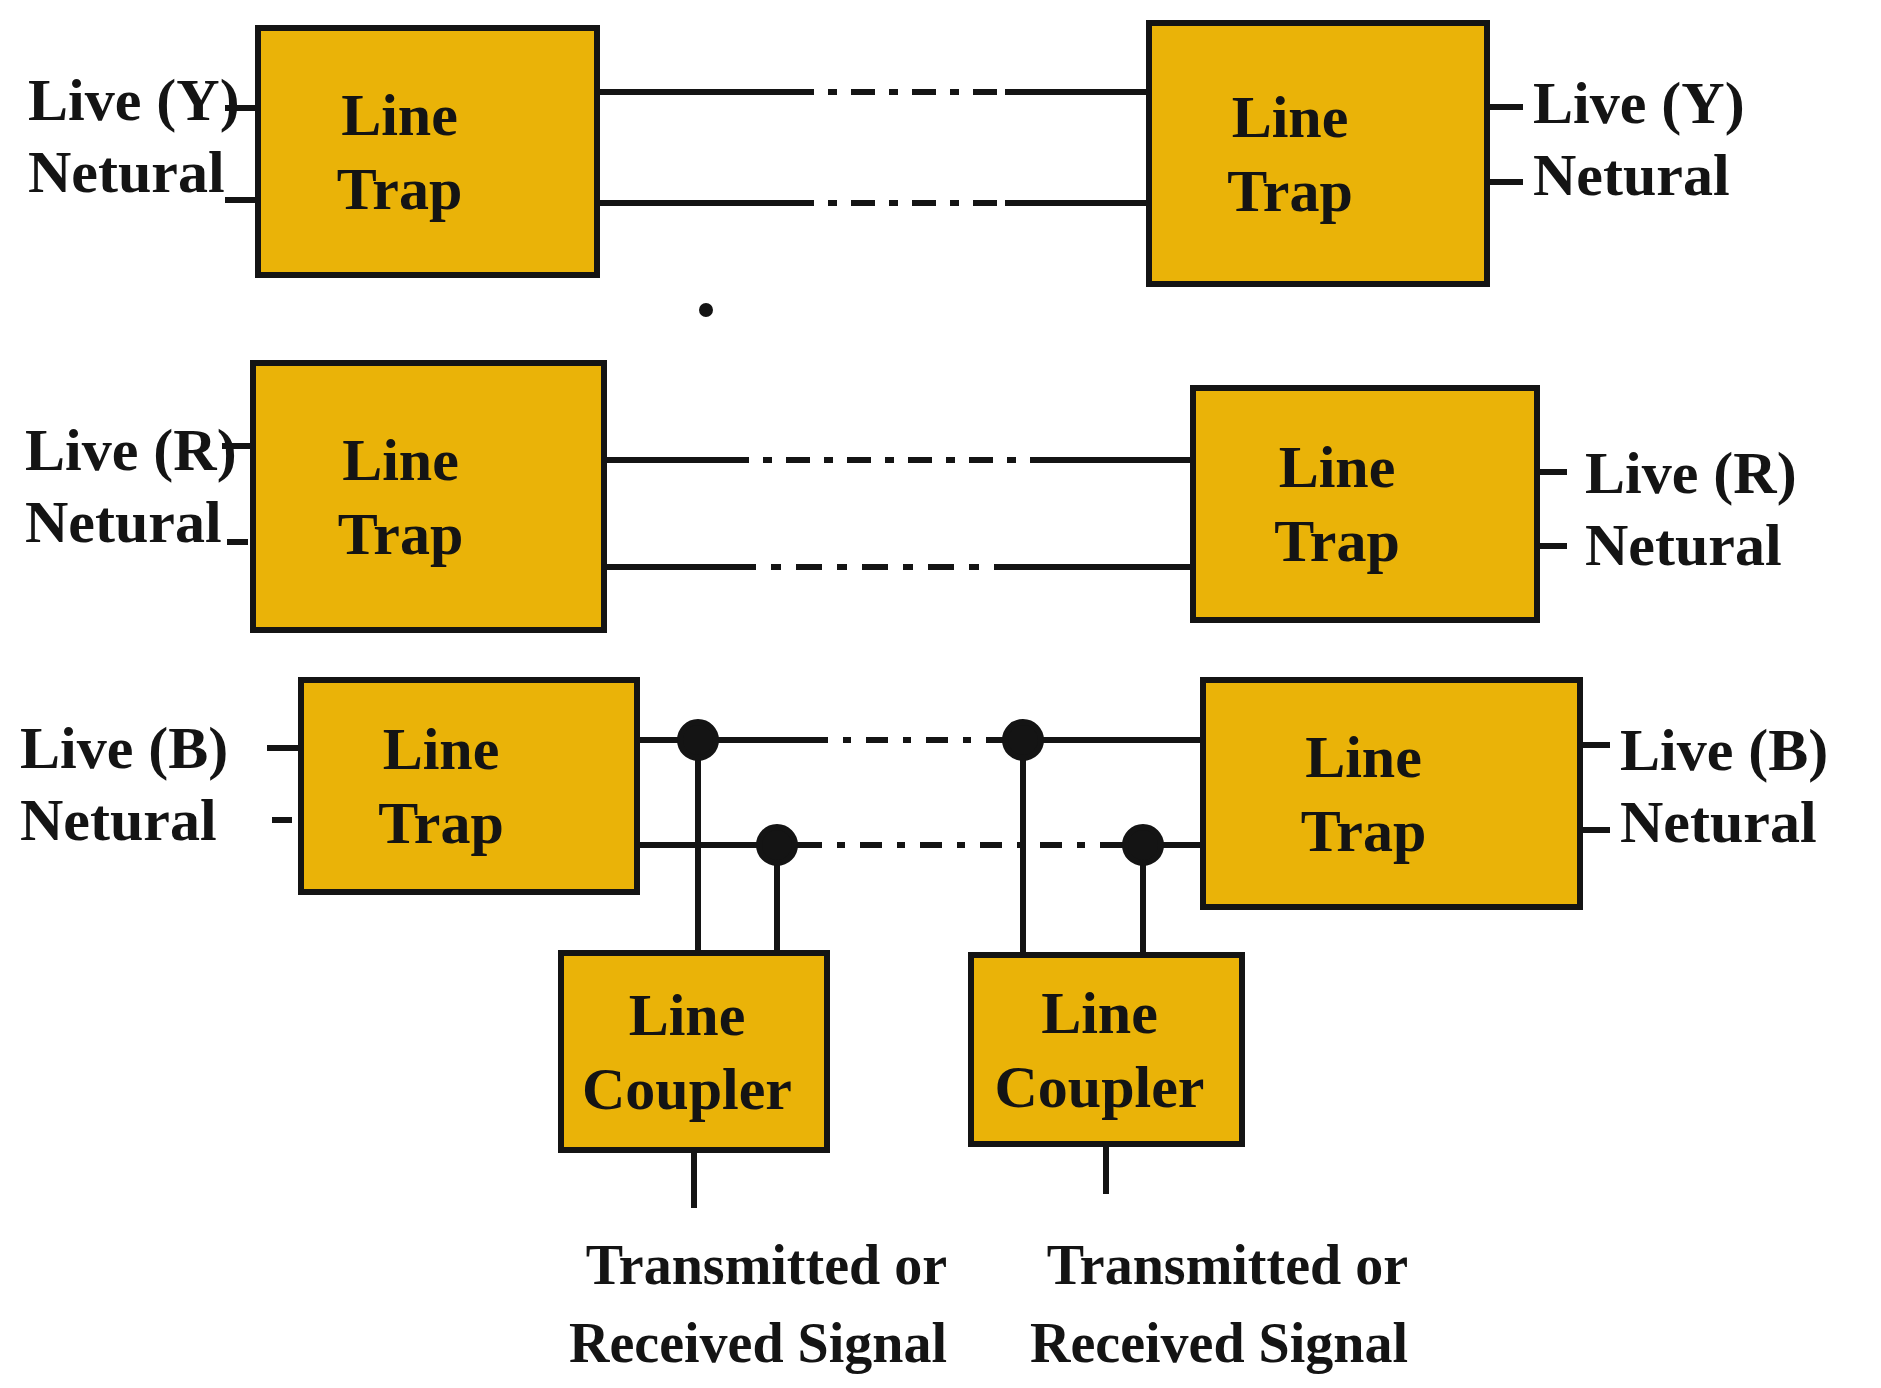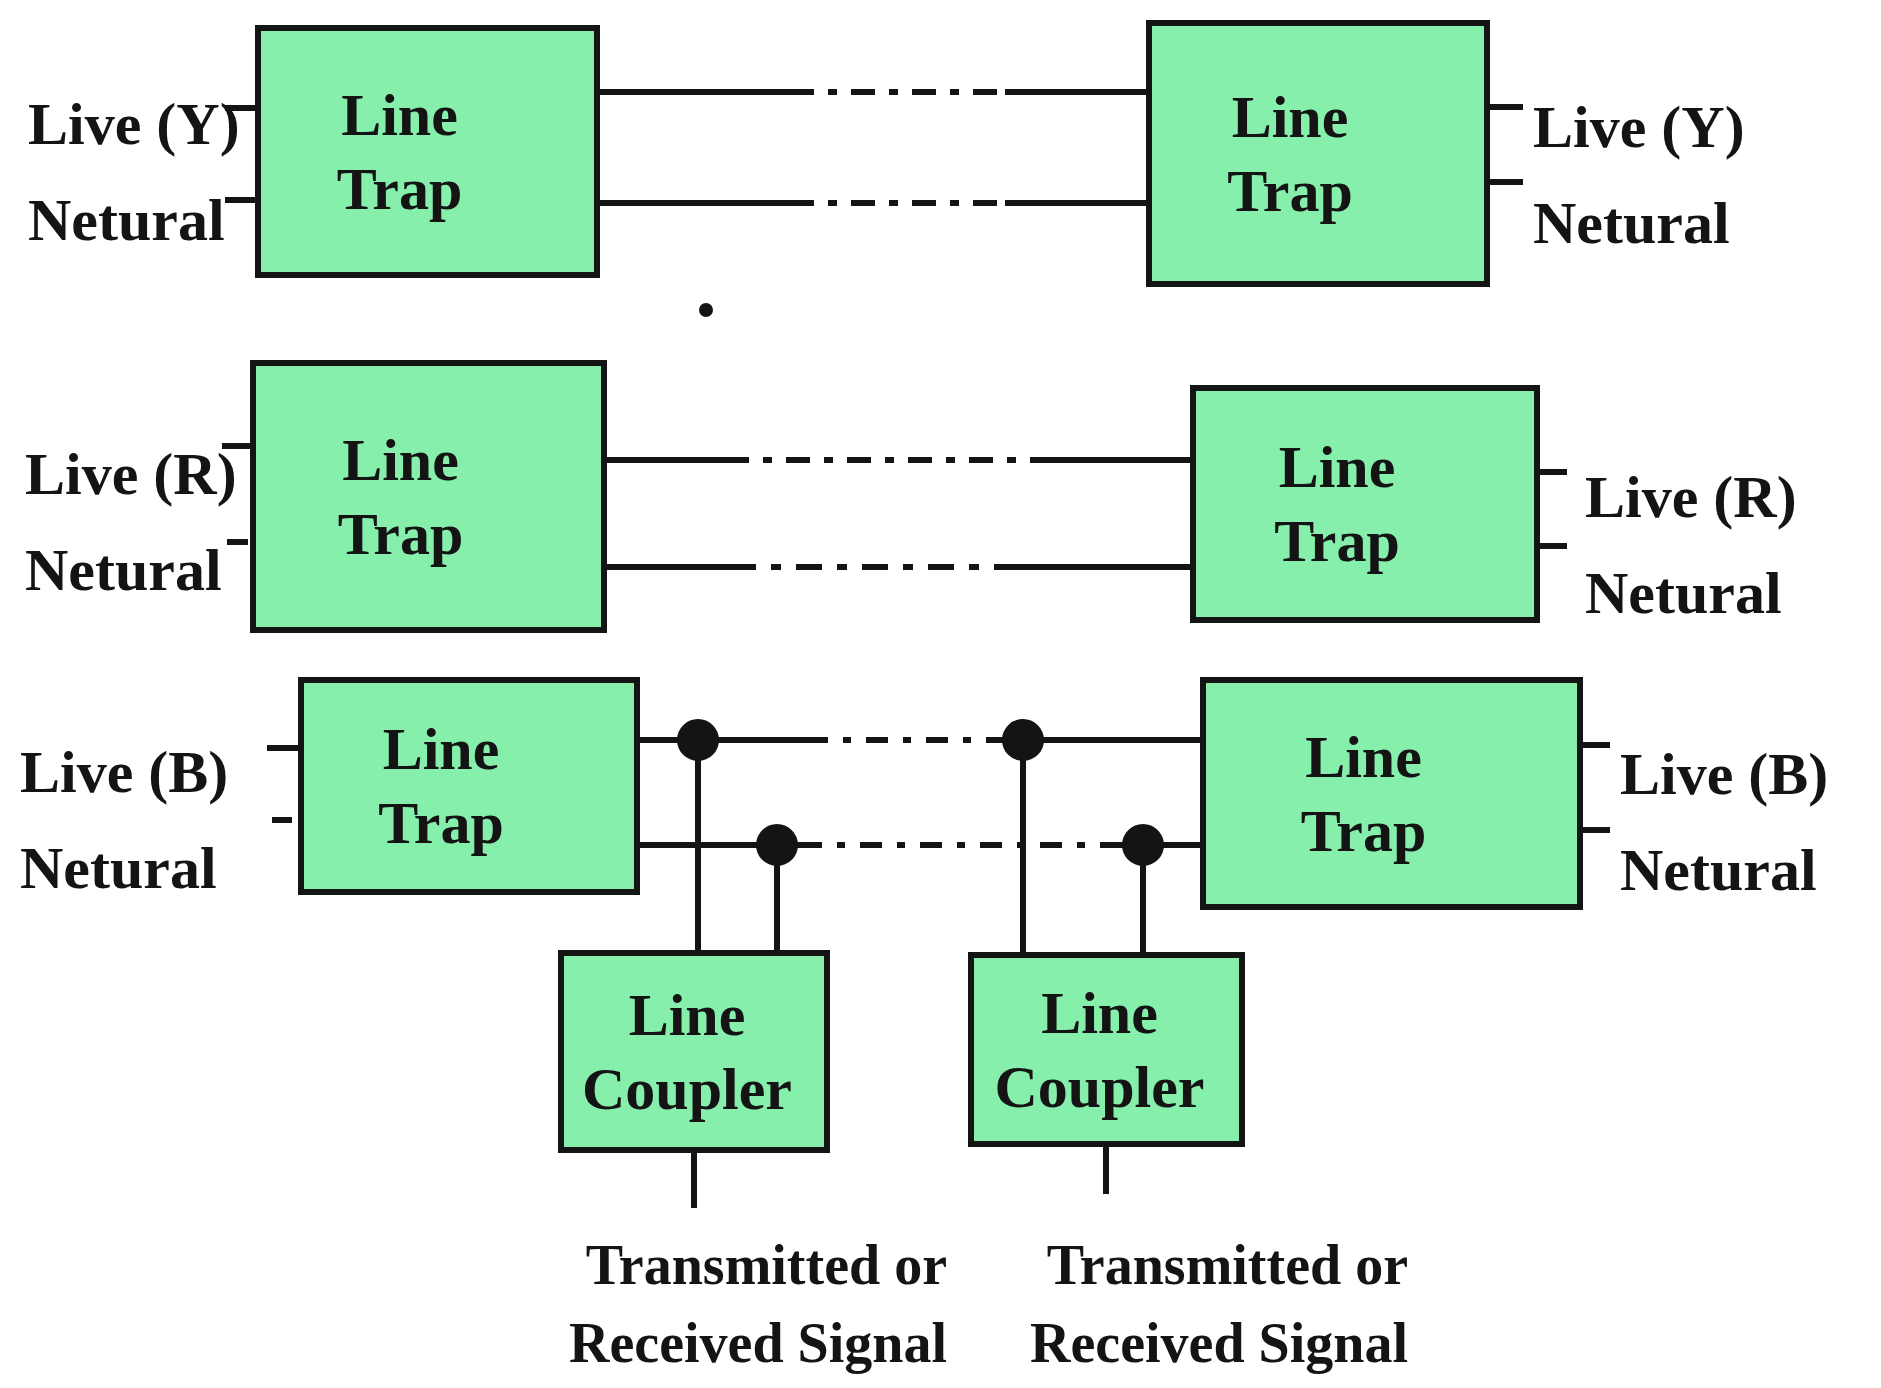--- a/index.html
+++ b/index.html
@@ -2,31 +2,31 @@
 <html><head>
 <meta charset="utf-8">
 <style>
   html,body{margin:0;padding:0;background:#ffffff;}
   #canvas{
     position:relative;width:1881px;height:1388px;background:#ffffff;
     font-family:"Liberation Serif","DejaVu Serif",serif;color:#141414;overflow:hidden;
   }
   #wires{position:absolute;left:0;top:0;}
   .box{
-    position:absolute;border:6px solid #141414;background:#86efac;
+    position:absolute;border:6px solid #141414;background:#eab308;
     display:flex;flex-direction:column;justify-content:center;align-items:center;
     box-sizing:border-box;
   }
   .box .bl{display:block;font-size:60px;font-weight:600;line-height:74px;white-space:nowrap;}
   .trap{padding-right:56px;}
   .coupler{padding-right:14px;}
   .side-label{
     position:absolute;font-size:60px;font-weight:600;line-height:72px;white-space:nowrap;
   }
-  .side-label .ll{display:block;margin-top:24px;}
+  .side-label .ll{display:block;}
   .signal-label{
     position:absolute;width:620px;text-align:right;font-size:56px;font-weight:600;line-height:78px;
   }
   .signal-label .ll{display:block;white-space:nowrap;}
 </style>
 </head>
 <body>
 
 <div id="canvas">
 

